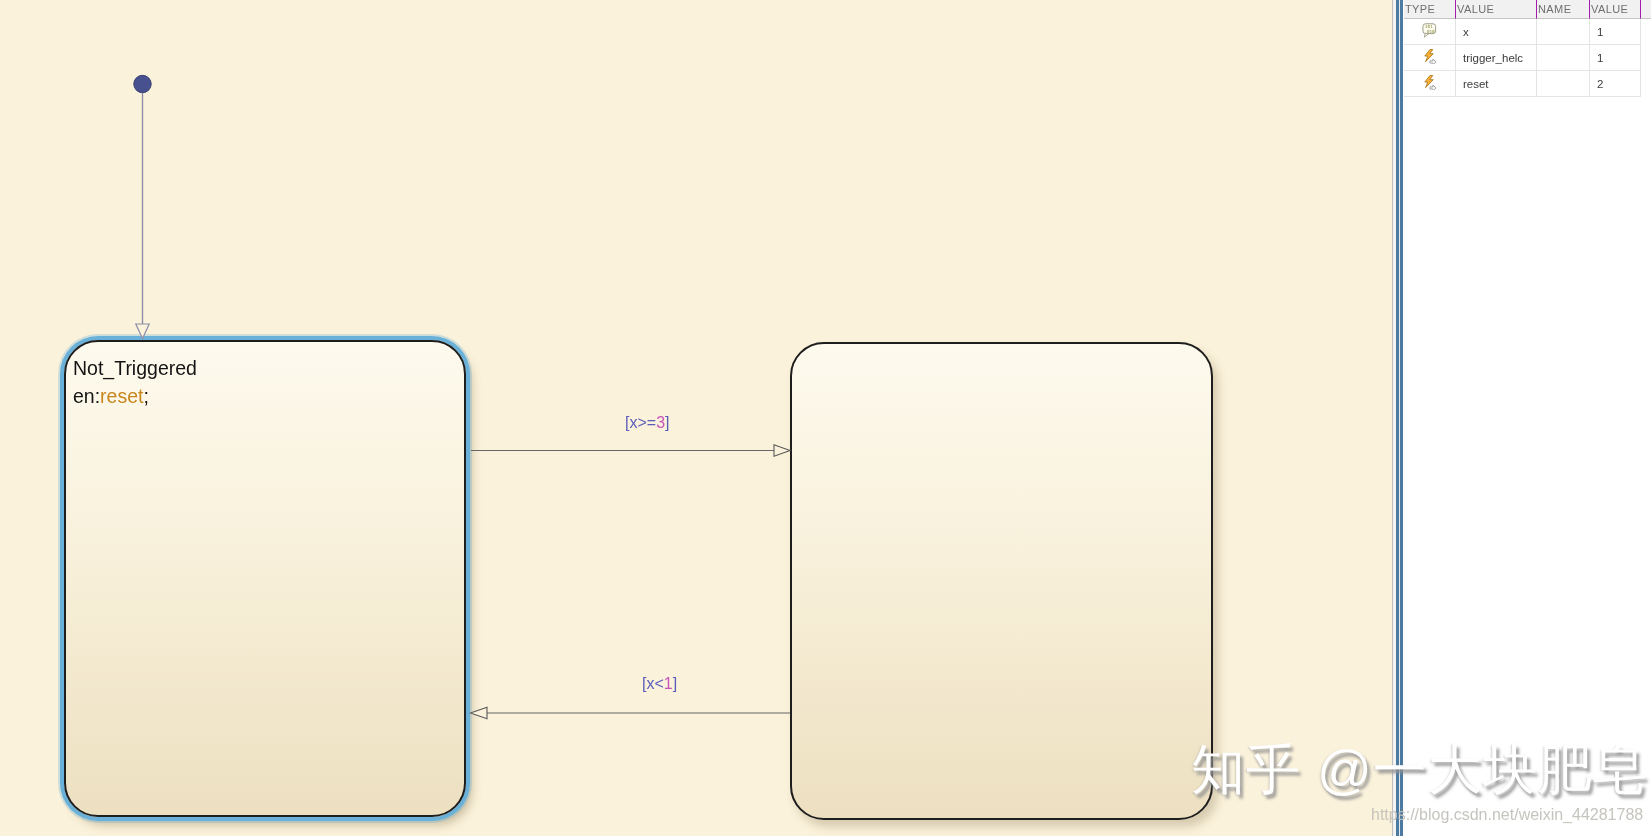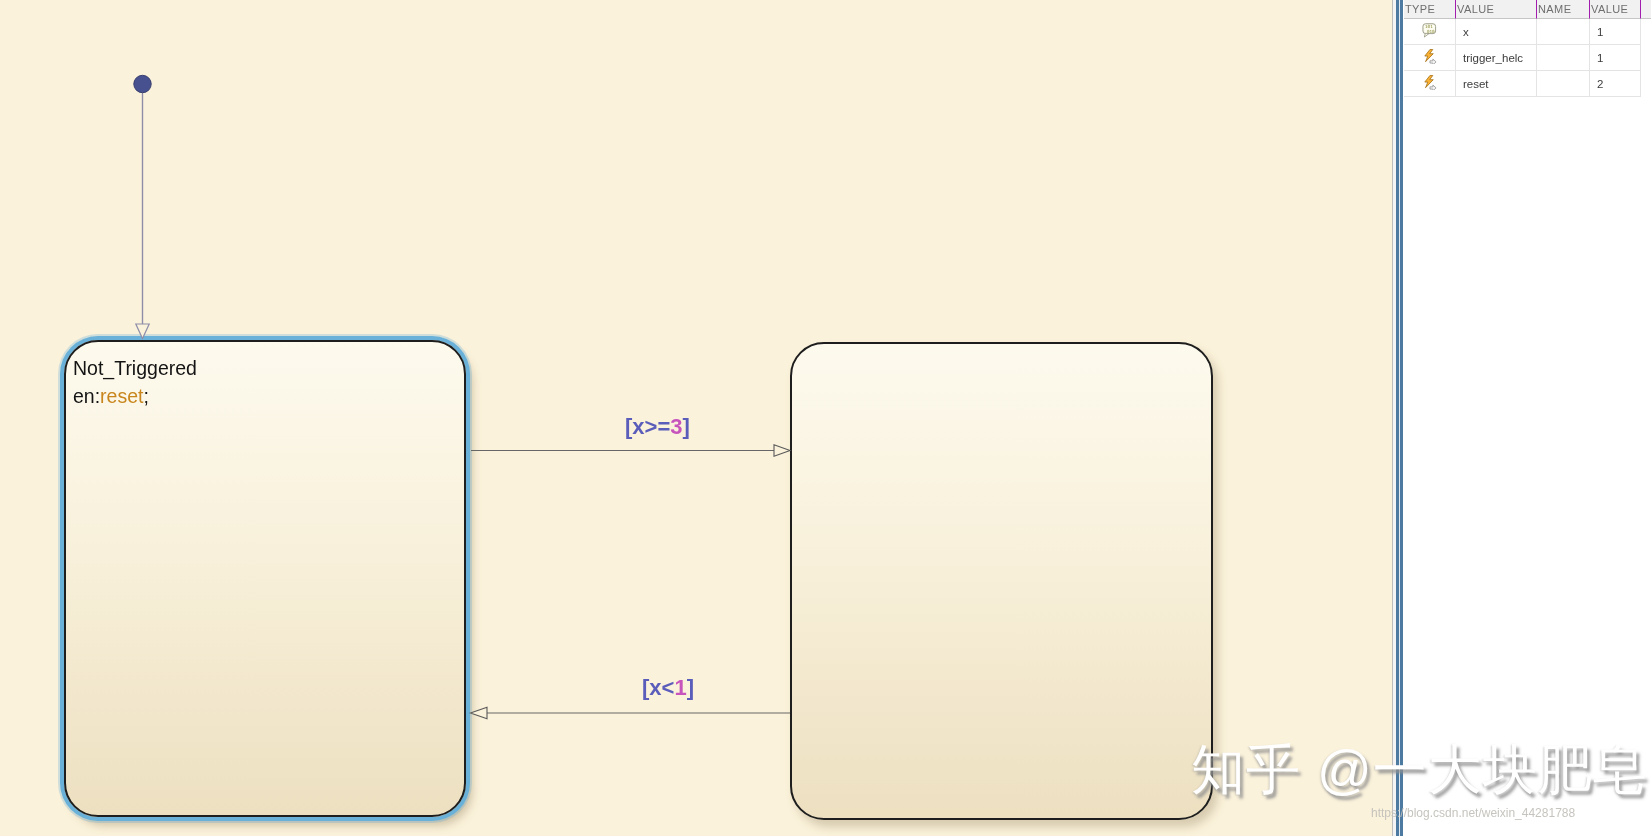--- a/index.html
+++ b/index.html
@@ -20,21 +20,21 @@
   }
   .state.selected {
     box-shadow: 0 0 0 4px #69b1d8, 0 0 0 6px rgba(105,177,216,.30),
                 6px 8px 10px rgba(120,100,60,.35);
   }
   .state.plain { box-shadow: 5px 7px 10px rgba(120,100,60,.28); }
 
   .state-label { position:absolute; font-size:19.5px; line-height:28px; color:#141414; z-index:3; white-space:nowrap; }
   .action { color:#c8861d; }
 
-  .tlabel { position:absolute; font-size:22px; z-index:3; white-space:nowrap;font-weight:bold; }
+  .tlabel { position:absolute; font-size:16px; z-index:3; white-space:nowrap; }
   .cond { color:#5b5dbb; }
   .num  { color:#c754bd; }
 
   .wires { position:absolute; left:0; top:0; z-index:2; }
 
   
   .divider {
     position:absolute; left:1392px; top:0; width:12px; height:836px; z-index:5;
     background:linear-gradient(90deg,
       #bdbdbd 0, #bdbdbd 1px,
@@ -66,21 +66,21 @@
   .td.filler { border:none; background:transparent; }
 
   
   .watermark {
     position:absolute; left:1191px; top:734px; z-index:40;
     font-size:54px; color:#ffffff; white-space:nowrap; letter-spacing:1px;
     text-shadow:3px 4px 3px rgba(145,145,145,.85), -1px 1px 2px rgba(150,150,150,.45);
   }
   .watermark-url {
     position:absolute; left:1371px; top:806px; z-index:40;
-    font-size:12px; color:rgba(195,193,186,.95); white-space:nowrap;
+    font-size:16px; color:rgba(195,193,186,.95); white-space:nowrap;
   }
 </style>
 </head>
 <body>
 
 <div class="canvas">
 
   <svg class="wires" width="1392" height="836" viewBox="0 0 1392 836">
 
     <g>

